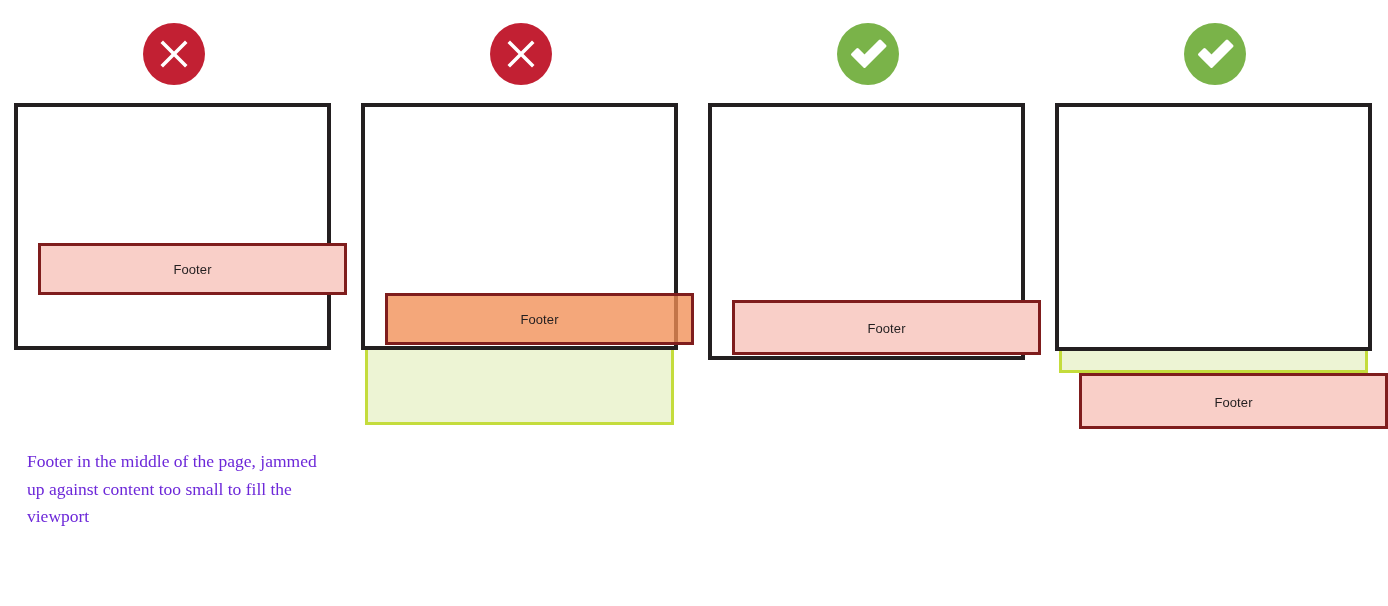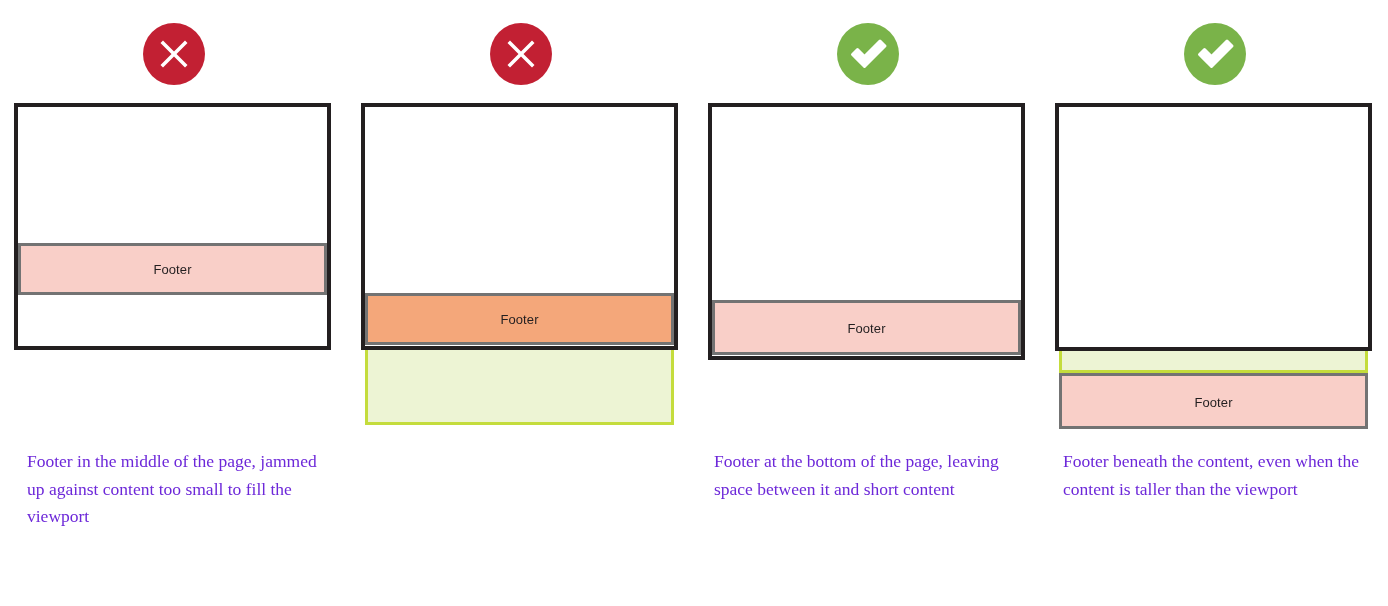--- a/index.html
+++ b/index.html
@@ -76,25 +76,26 @@
     background: #edf4d4;
     color: #231f20;
     font-size: 13px;
     z-index: 1;
   }
 
   
   .footer-box {
     position: absolute;
     box-sizing: border-box;
-    border: 3px solid #737373;
+    border: 3px solid #7f1d1d;
     background: #f9cfc8;
     color: #231f20;
     font-size: 13px;
     z-index: 3;
+    margin-left: 20px;
   }
   .footer-box.translucent {
     background: rgba(241, 142, 85, 0.78);
   }
 
   .box-label {
     position: absolute;
     left: 0;
     width: 100%;
     text-align: center;
@@ -210,21 +211,20 @@
     <div class="stage">
       <div class="viewport p3-viewport"></div>
       <div class="content-box p3-content">
         <span class="box-label">Content</span>
       </div>
       <div class="footer-box p3-footer">
         <span class="box-label">Footer</span>
       </div>
     </div>
 
-    <div class="caption">Footer at the bottom of the page, leaving space between it and short content</div>
   </div>
 
   <div class="panel panel-4">
     <div class="status-icon-wrap">
       <span class="status-icon">
         <svg viewBox="0 0 62 62" xmlns="http://www.w3.org/2000/svg">
           <circle cx="31" cy="31" r="31" fill="#7ab349"></circle>
           <path d="M15.5 31.5 L20.5 26.5 L27.5 33.5 L43 18 L48 23 L27.5 43.5 Z" fill="#ffffff" stroke="#ffffff" stroke-width="3" stroke-linejoin="round"></path>
         </svg>
       </span>
@@ -233,16 +233,15 @@
     <div class="stage">
       <div class="content-box p4-content">
         <span class="box-label">Content</span>
       </div>
       <div class="viewport p4-viewport"></div>
       <div class="footer-box p4-footer">
         <span class="box-label">Footer</span>
       </div>
     </div>
 
-    <div class="caption">Footer beneath the content, even when the content is taller than the viewport</div>
   </div>
 
 </div>
 
 </body></html>

